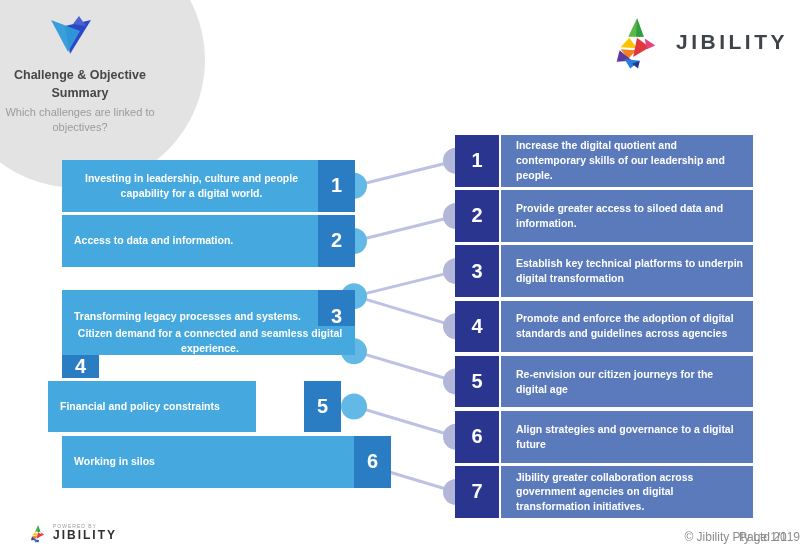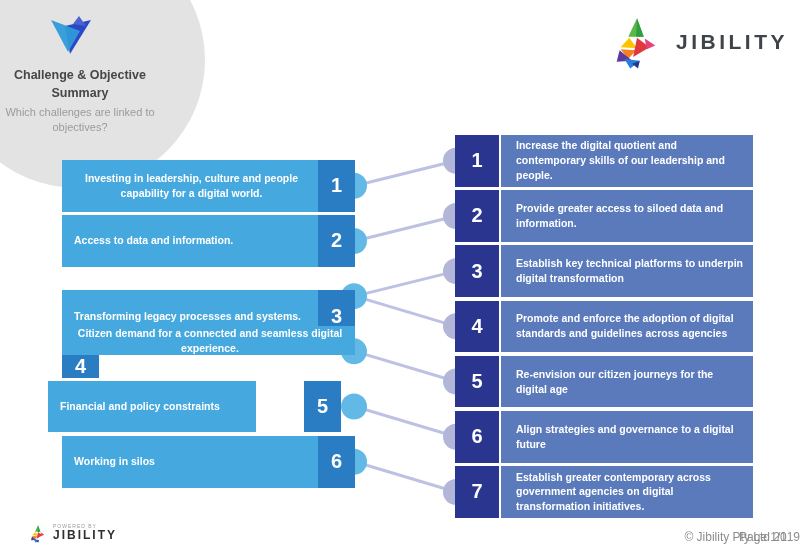--- a/index.html
+++ b/index.html
@@ -117,21 +117,21 @@
         <div class="challenge-num">3</div>
       </div>
       <div class="challenge-row" style="left: 62px; top: 325.6px; width: 293px; height: 51.5px; flex-direction: column;">
         <div class="challenge-text">Citizen demand for a connected and seamless digital experience.</div>
         <div class="challenge-num">4</div>
       </div>
       <div class="challenge-row" style="left: 48px; top: 380.8px; width: 293px; height: 51.5px; gap: 48px;">
         <div class="challenge-text">Financial and policy constraints</div>
         <div class="challenge-num">5</div>
       </div>
-      <div class="challenge-row" style="left: 62px; top: 436px; width: 293px; height: 51.5px;">
+      <div class="challenge-row" style="left: 62px; top: 436px; width: 329px; height: 51.5px;">
         <div class="challenge-text">Working in silos</div>
         <div class="challenge-num">6</div>
       </div>
     </div>
   <div>
       <div class="objective-row" style="left: 455px; top: 135px; width: 298px; height: 51.5px;">
         <div class="objective-num">1</div>
         <div class="objective-text">Increase the digital quotient and contemporary skills of our leadership and people.</div>
       </div>
       <div class="objective-row" style="left: 455px; top: 190.2px; width: 298px; height: 51.5px;">
@@ -149,21 +149,21 @@
       <div class="objective-row" style="left: 455px; top: 355.8px; width: 298px; height: 51.5px;">
         <div class="objective-num">5</div>
         <div class="objective-text">Re-envision our citizen journeys for the digital age</div>
       </div>
       <div class="objective-row" style="left: 455px; top: 411px; width: 298px; height: 51.5px;">
         <div class="objective-num">6</div>
         <div class="objective-text">Align strategies and governance to a digital future</div>
       </div>
       <div class="objective-row" style="left: 455px; top: 466.2px; width: 298px; height: 51.5px;">
         <div class="objective-num">7</div>
-        <div class="objective-text">Establish greater contemporary across government agencies on digital transformation initiatives.</div>
+        <div class="objective-text">Jibility greater collaboration across government agencies on digital transformation initiatives.</div>
       </div>
     </div>
 
   <div class="powered-by">
     <svg width="20" height="19" viewBox="0 0 60 55">
       <polygon points="30,3 37,22 21,22" fill="#58b947"></polygon>
       <polygon points="30,3 37,22 29,22" fill="#2f9e3f"></polygon>
       <polygon points="22,23 30,34 13,33" fill="#fdc500"></polygon>
       <polygon points="13,35 29,36 21,45" fill="#f58220"></polygon>
       <polygon points="30,23 43,33 26,43" fill="#e0393e"></polygon>

